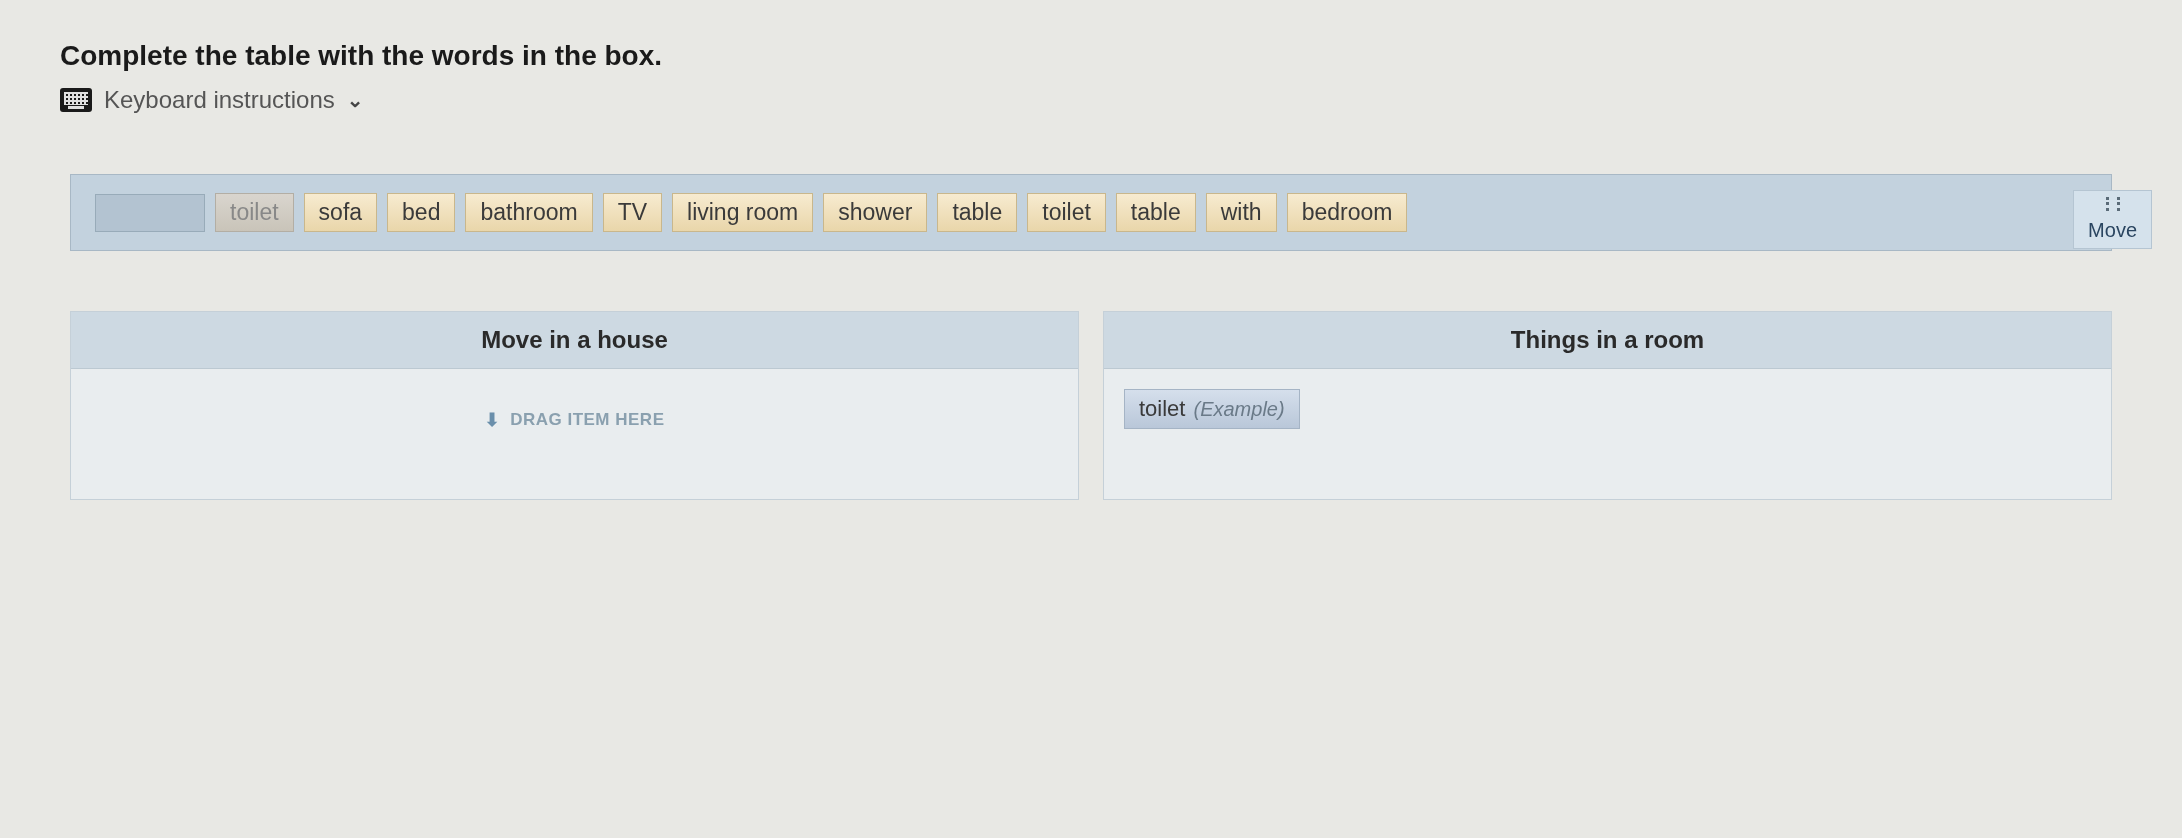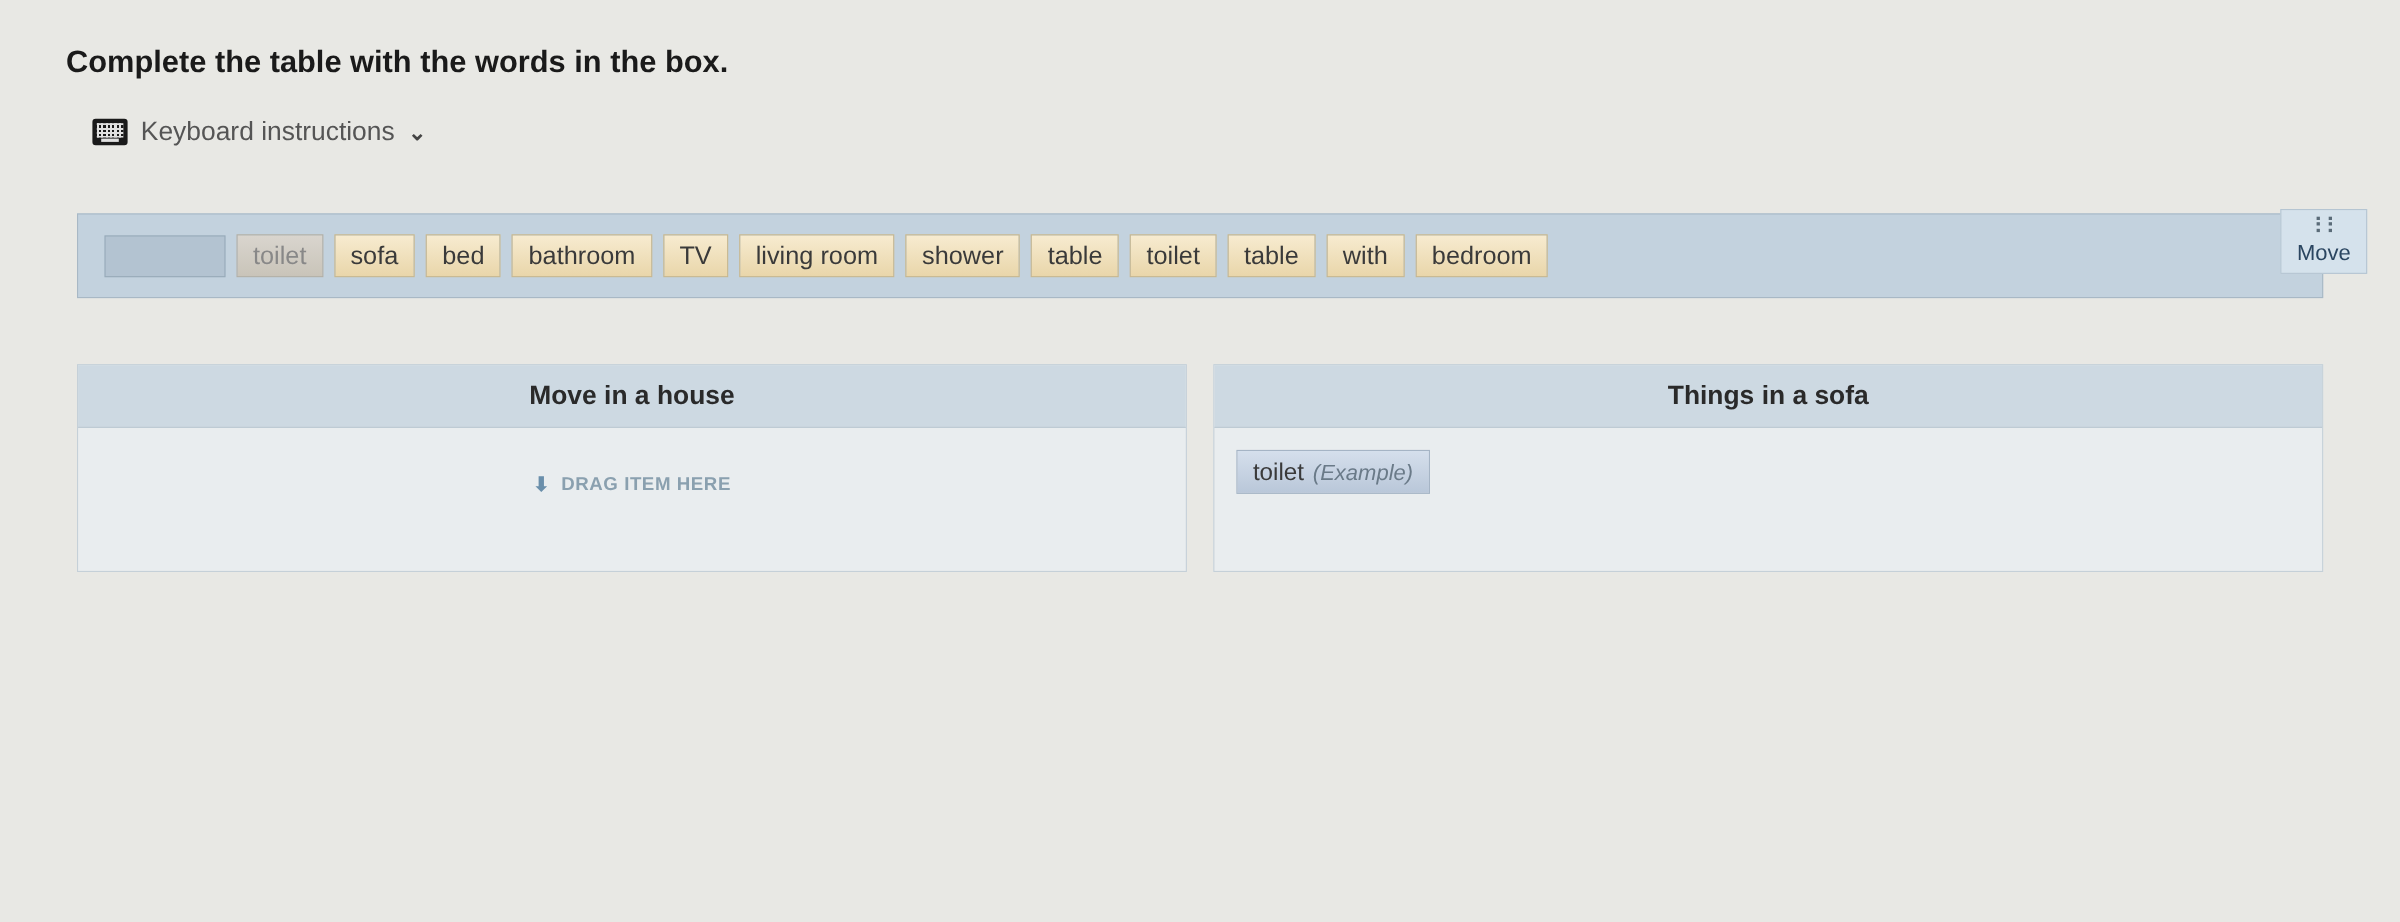--- a/index.html
+++ b/index.html
@@ -10,29 +10,28 @@
     body {
       font-family: "Segoe UI", Tahoma, Geneva, Verdana, sans-serif;
       background: #e8e8e4;
       padding: 40px 60px;
       color: #2a2a2a;
     }
     .instruction {
       font-size: 28px;
       font-weight: 700;
       color: #1a1a1a;
-      margin-bottom: 34px;
+      margin-bottom: 14px;
     }
     .keyboard-row {
       display: flex;
       align-items: center;
       gap: 12px;
       margin-bottom: 60px;
       cursor: pointer;
-      margin-left: 24px;
     }
     .kbd-icon {
       display: inline-flex;
       align-items: center;
       justify-content: center;
       width: 32px;
       height: 24px;
       background: #1a1a1a;
       border-radius: 3px;
       position: relative;
@@ -229,21 +228,21 @@
   <div class="zone">
     <div class="zone-header">Move in a house</div>
     <div class="zone-body">
       <div class="drag-placeholder">
         <span class="arrow-down">⬇</span>
         <span>DRAG ITEM HERE</span>
       </div>
     </div>
   </div>
   <div class="zone">
-    <div class="zone-header">Things in a sofa</div>
+    <div class="zone-header">Things in a room</div>
     <div class="zone-body">
       <div class="dropped-item">
         <span>toilet</span>
         <span class="example-tag">(Example)</span>
       </div>
     </div>
   </div>
 </div>
 
 </body></html>

